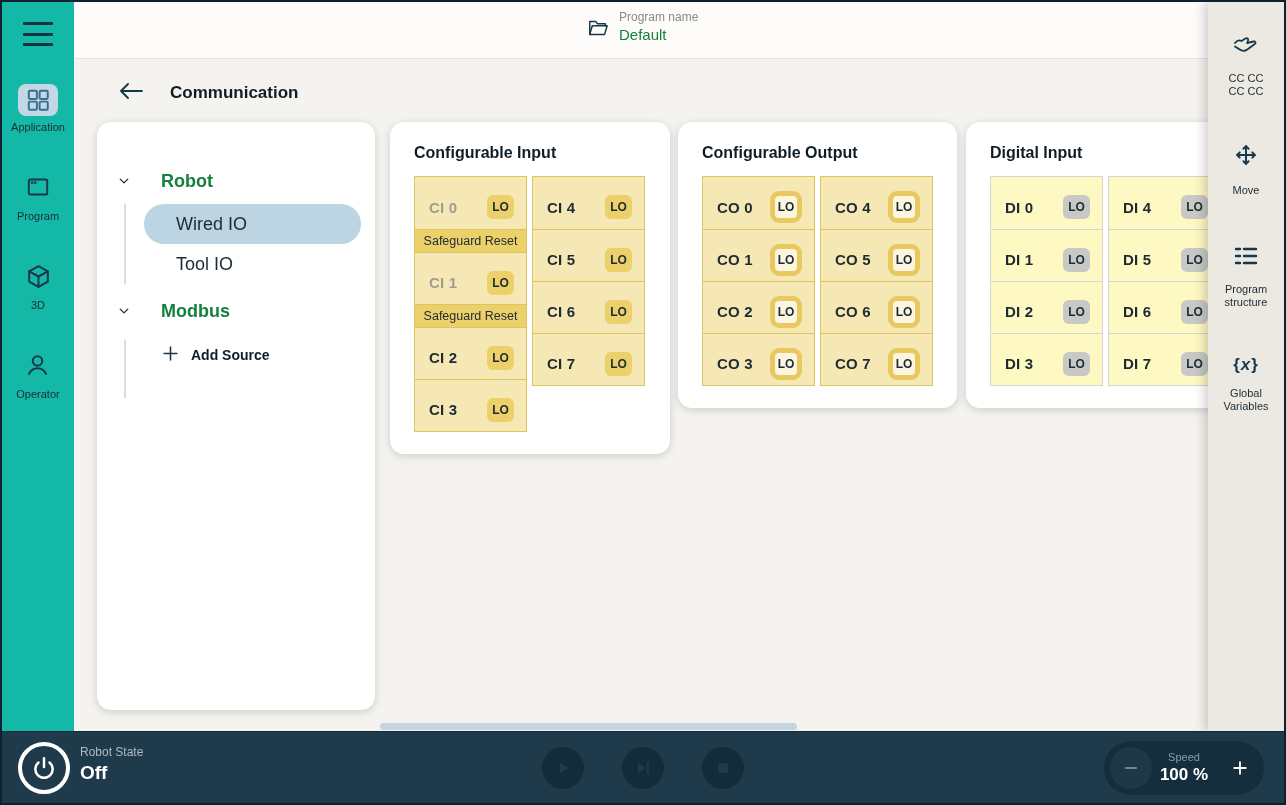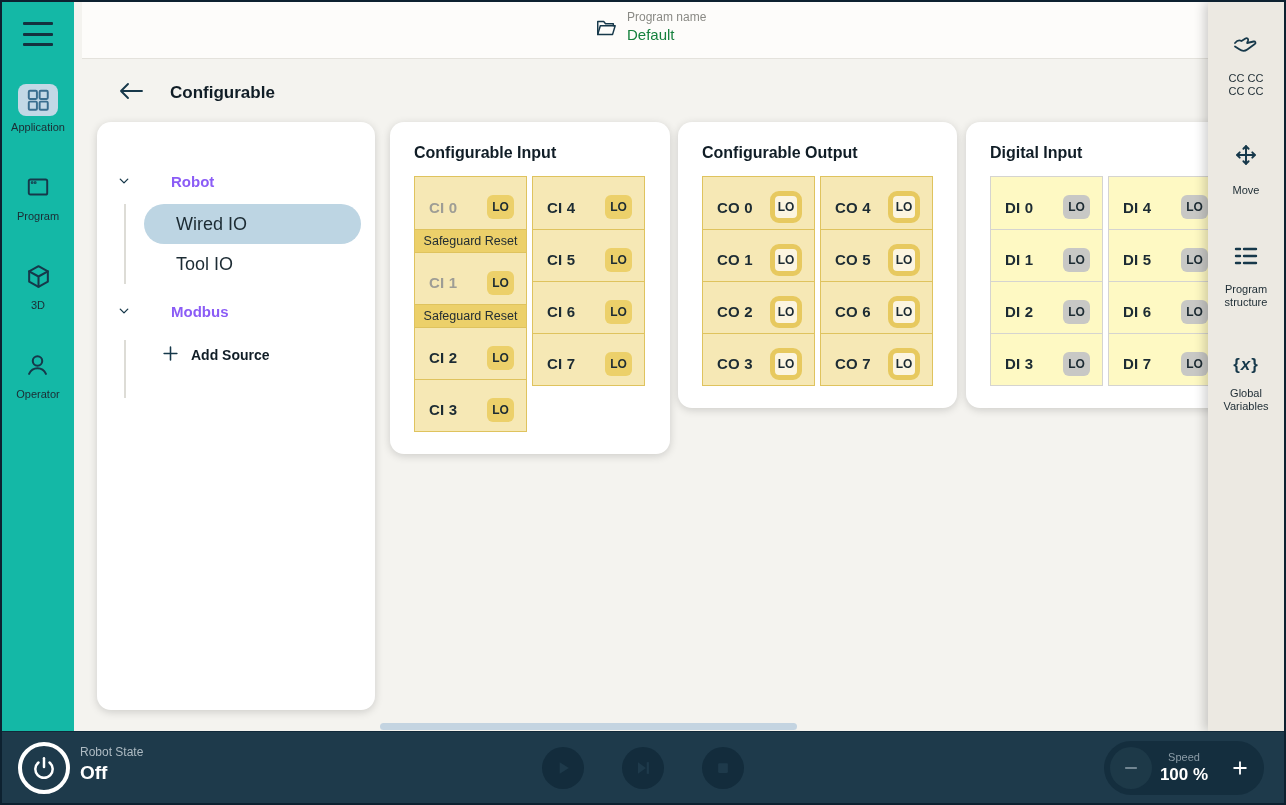--- a/index.html
+++ b/index.html
@@ -16,21 +16,21 @@
   .burger span { display:block; height:3px; background:#14323f; border-radius:1px; }
   .rail-item { margin-top:38px; display:flex; flex-direction:column; align-items:center; cursor:pointer; }
   .rail-item .ic { width:40px; height:32px; display:flex; align-items:center; justify-content:center; border-radius:8px; }
   .rail-item.active .ic { background:#c3d8e6; }
   .rail-item .lbl { margin-top:7px; font-size:11px; color:#1c2b33; }
   .rail-item.active .lbl { margin-top:5px; }
   svg.ink { stroke:#16384a; fill:none; stroke-width:1.8; stroke-linecap:round; stroke-linejoin:round; }
   .rail-item.active svg.ink { stroke:#3a6e8f; }
 
   
-  .topbar { position:absolute; left:80px; right:0; top:0; height:57px; background:#fdfcfa;
+  .topbar { position:absolute; left:72px; right:0; top:0; height:57px; background:#fdfcfa;
             border-bottom:1px solid #e4e2dc; z-index:2; }
   .prog { position:absolute; left:512px; top:8px; display:flex; align-items:flex-end; gap:9px; cursor:pointer; }
   .prog .txt { display:flex; flex-direction:column; }
   .prog .cap { font-size:12px; color:#8a8a85; }
   .prog .val { font-size:15px; color:#15803d; margin-top:2px; }
 
   
   .right-rail { position:absolute; right:0; top:0; bottom:72px; width:76px; background:#ece9e2;
                 z-index:7; box-shadow:-4px 0 10px rgba(0,0,0,0.18);
                 display:flex; flex-direction:column; align-items:center; }
@@ -41,21 +41,21 @@
   
   .content { position:absolute; left:72px; right:0; top:57px; bottom:72px; background:#f4f3ef; z-index:1; }
   .back-btn { position:absolute; left:44px; top:22px; width:26px; height:20px; cursor:pointer; }
   .page-title { position:absolute; left:96px; top:24px; font-size:17px; font-weight:bold; color:#101d26; }
 
   .card { position:absolute; background:#fff; border-radius:14px; box-shadow:0 2px 8px rgba(0,0,0,0.16); }
   .tree-card { left:23px; top:63px; width:278px; height:588px; padding:44px 0 0 0; }
 
   .tree-row { display:flex; align-items:center; height:30px; padding-left:18px; cursor:pointer; }
   .tree-row .chev { width:18px; height:18px; }
-  .tree-row .g-lbl { margin-left:38px; font-size:15px; font-weight:bold; color:#8b5cf6; }
+  .tree-row .g-lbl { margin-left:28px; font-size:18px; font-weight:bold; color:#15803d; }
   .tree-kids { margin:8px 14px 10px 27px; border-left:2px solid #dddcd6; }
   .tree-leaf { height:40px; display:flex; align-items:center; padding-left:32px; margin-left:18px;
                border-radius:20px; font-size:18px; color:#1c2b33; cursor:pointer; }
   .tree-leaf.selected { background:#bdd5e3; }
   .tree-add { display:flex; align-items:center; gap:12px; margin:14px 0 0 36px; cursor:pointer;
               font-size:14px; font-weight:bold; color:#101d26; height:30px; }
 
   
   .io-card { padding:22px 24px 22px 24px; }
   .io-title { font-size:16px; font-weight:bold; color:#101d26; margin-bottom:14px; }
@@ -212,21 +212,21 @@
       </span>
     </div>
   </nav>
 
   <main class="content">
     <div class="back-btn">
       <svg class="ink" width="26" height="20" viewBox="0 0 26 20" style="stroke-width:1.9">
         <path d="M24 10 H3 M10 3 L3 10 L10 17"></path>
       </svg>
     </div>
-    <h1 class="page-title">Configurable</h1>
+    <h1 class="page-title">Communication</h1>
 
     <section class="card tree-card">
       <div class="tree-row">
         <span class="chev">
           <svg class="ink" width="18" height="18" viewBox="0 0 24 24">
               <path d="M7 9.5 L12 14.5 L17 9.5"></path>
             </svg></span>
         <span class="g-lbl">Robot</span>
       </div>
       <div class="tree-kids">

